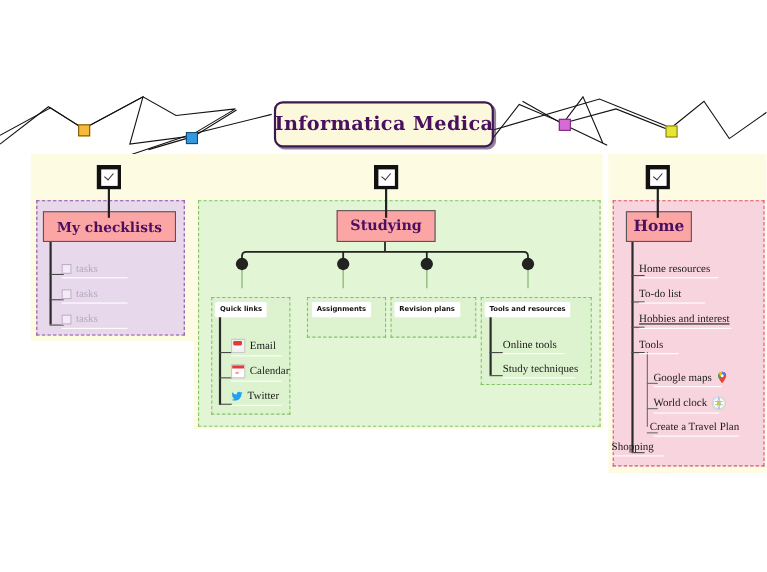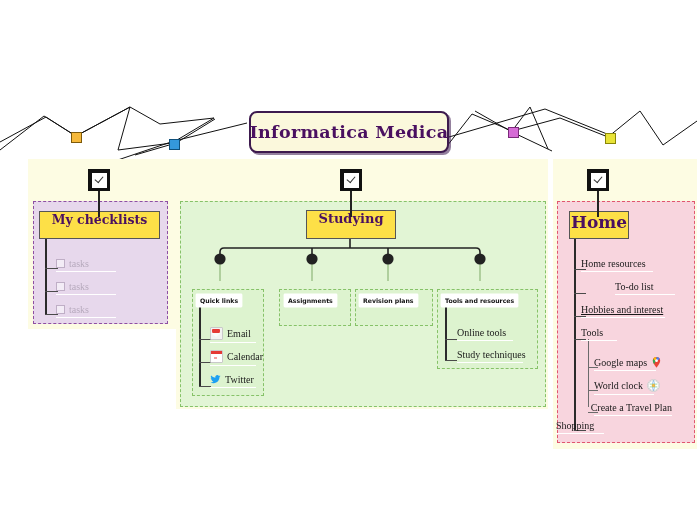--- a/index.html
+++ b/index.html
@@ -1,20 +1,20 @@
 <!DOCTYPE html>
 <html><head>
 <meta charset="utf-8">
 <style>
   html,body{margin:0;padding:0;}
   body{
     width:697px;height:520px;background:#ffffff;position:relative;
     font-family:"Liberation Serif", serif;overflow:hidden;
   }
-  .stage{position:absolute;left:0;top:0;width:697px;height:400px;margin-top:19px;}
+  .stage{position:absolute;left:0;top:0;width:697px;height:400px;}
 
   
   .wires{position:absolute;left:0;top:0;width:697px;height:520px;pointer-events:none;}
 
   
   #title-box{
     position:absolute;left:249px;top:92px;width:196px;height:38px;
     background:#fbf8dc;border:2px solid #3d1a4e;border-radius:8px;
     display:flex;align-items:center;justify-content:center;
     box-shadow:2px 2px 0 rgba(60,25,78,.55);
@@ -62,33 +62,33 @@
     left:180px;top:182px;width:364px;height:204px;
     background:#e2f5d5;border:1.3px dashed #86c268;
   }
   #inner-right{
     left:557px;top:182px;width:136px;height:240px;
     background:#f8d5de;border:1.3px dashed #e0566f;
   }
 
   
   .nodebox{
-    position:absolute;background:#fde047;border:1.4px solid #555;
-    display:flex;justify-content:center;z-index:4;
+    position:absolute;background:#fca5a5;border:1.4px solid #555;
+    display:flex;align-items:center;justify-content:center;z-index:4;
   }
   .nodebox span{
     font-family:"DejaVu Serif", serif;font-weight:bold;color:#4a1060;
     white-space:nowrap;
   }
   #node-checklists{left:39px;top:192px;width:119px;height:26px;}
   #node-checklists span{font-size:12.5px;}
   #node-studying{left:306px;top:191px;width:88px;height:27px;}
   #node-studying span{font-size:13px;}
   #node-home{left:569px;top:192px;width:58px;height:26px;}
-  #node-home span{font-size:17px;}
+  #node-home span{font-size:14px;}
 
   
   #connectors{position:absolute;left:176px;top:182px;width:372px;height:80px;z-index:3;}
 
   
   .subbox{position:absolute;border:1.2px dashed #86c268;background:#ddf3cf;z-index:2;}
   #box-quick{left:192px;top:270px;width:70px;height:105px;}
   #box-assign{left:279px;top:270px;width:70px;height:35px;}
   #box-revision{left:355px;top:270px;width:76px;height:35px;}
   #box-tools{left:437px;top:270px;width:99px;height:78px;}
@@ -314,21 +314,21 @@
   <div class="hstem" style="left:574px;top:250px;width:12px;"></div>
   <div class="hstem" style="left:574px;top:274px;width:12px;"></div>
   <div class="hstem" style="left:574px;top:297px;width:12px;"></div>
   <div class="hstem" style="left:574px;top:320px;width:12px;"></div>
   <div class="hstem" style="left:574px;top:411px;width:12px;"></div>
 
   <div class="leaf leaf-ul-pink" style="left:581px;top:239px;width:72px;">
     <span>Home resources</span>
     <span class="ul" style="width:72px;"></span>
   </div>
-  <div class="leaf leaf-ul-pink" style="left:615px;top:262px;width:60px;">
+  <div class="leaf leaf-ul-pink" style="left:581px;top:262px;width:60px;">
     <span>To-do list</span>
     <span class="ul" style="width:60px;"></span>
   </div>
   <div class="leaf leaf-ul-pink" style="left:581px;top:285px;width:84px;text-decoration:underline;">
     <span>Hobbies and interest</span>
     <span class="ul" style="width:84px;"></span>
   </div>
   <div class="leaf leaf-ul-pink" style="left:581px;top:308px;width:36px;">
     <span>Tools</span>
     <span class="ul" style="width:36px;"></span>

